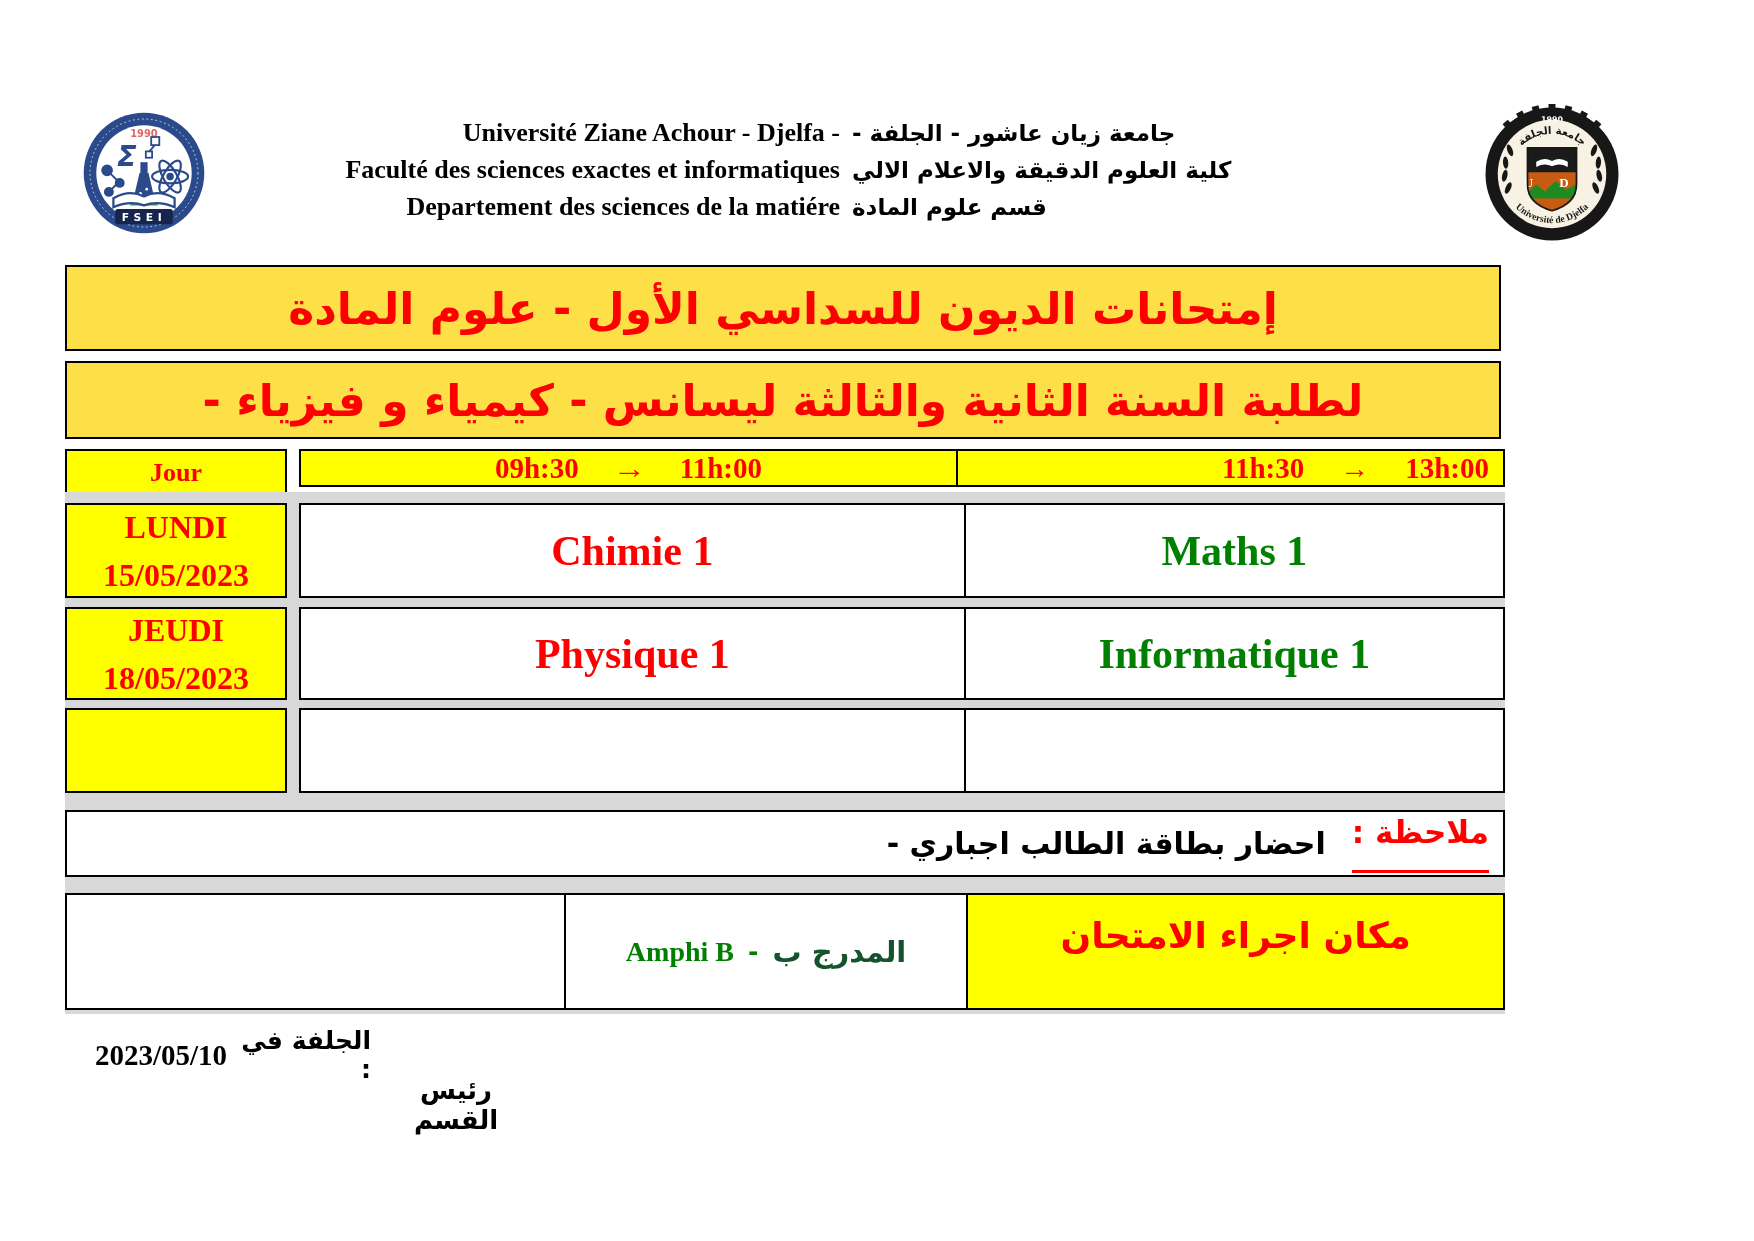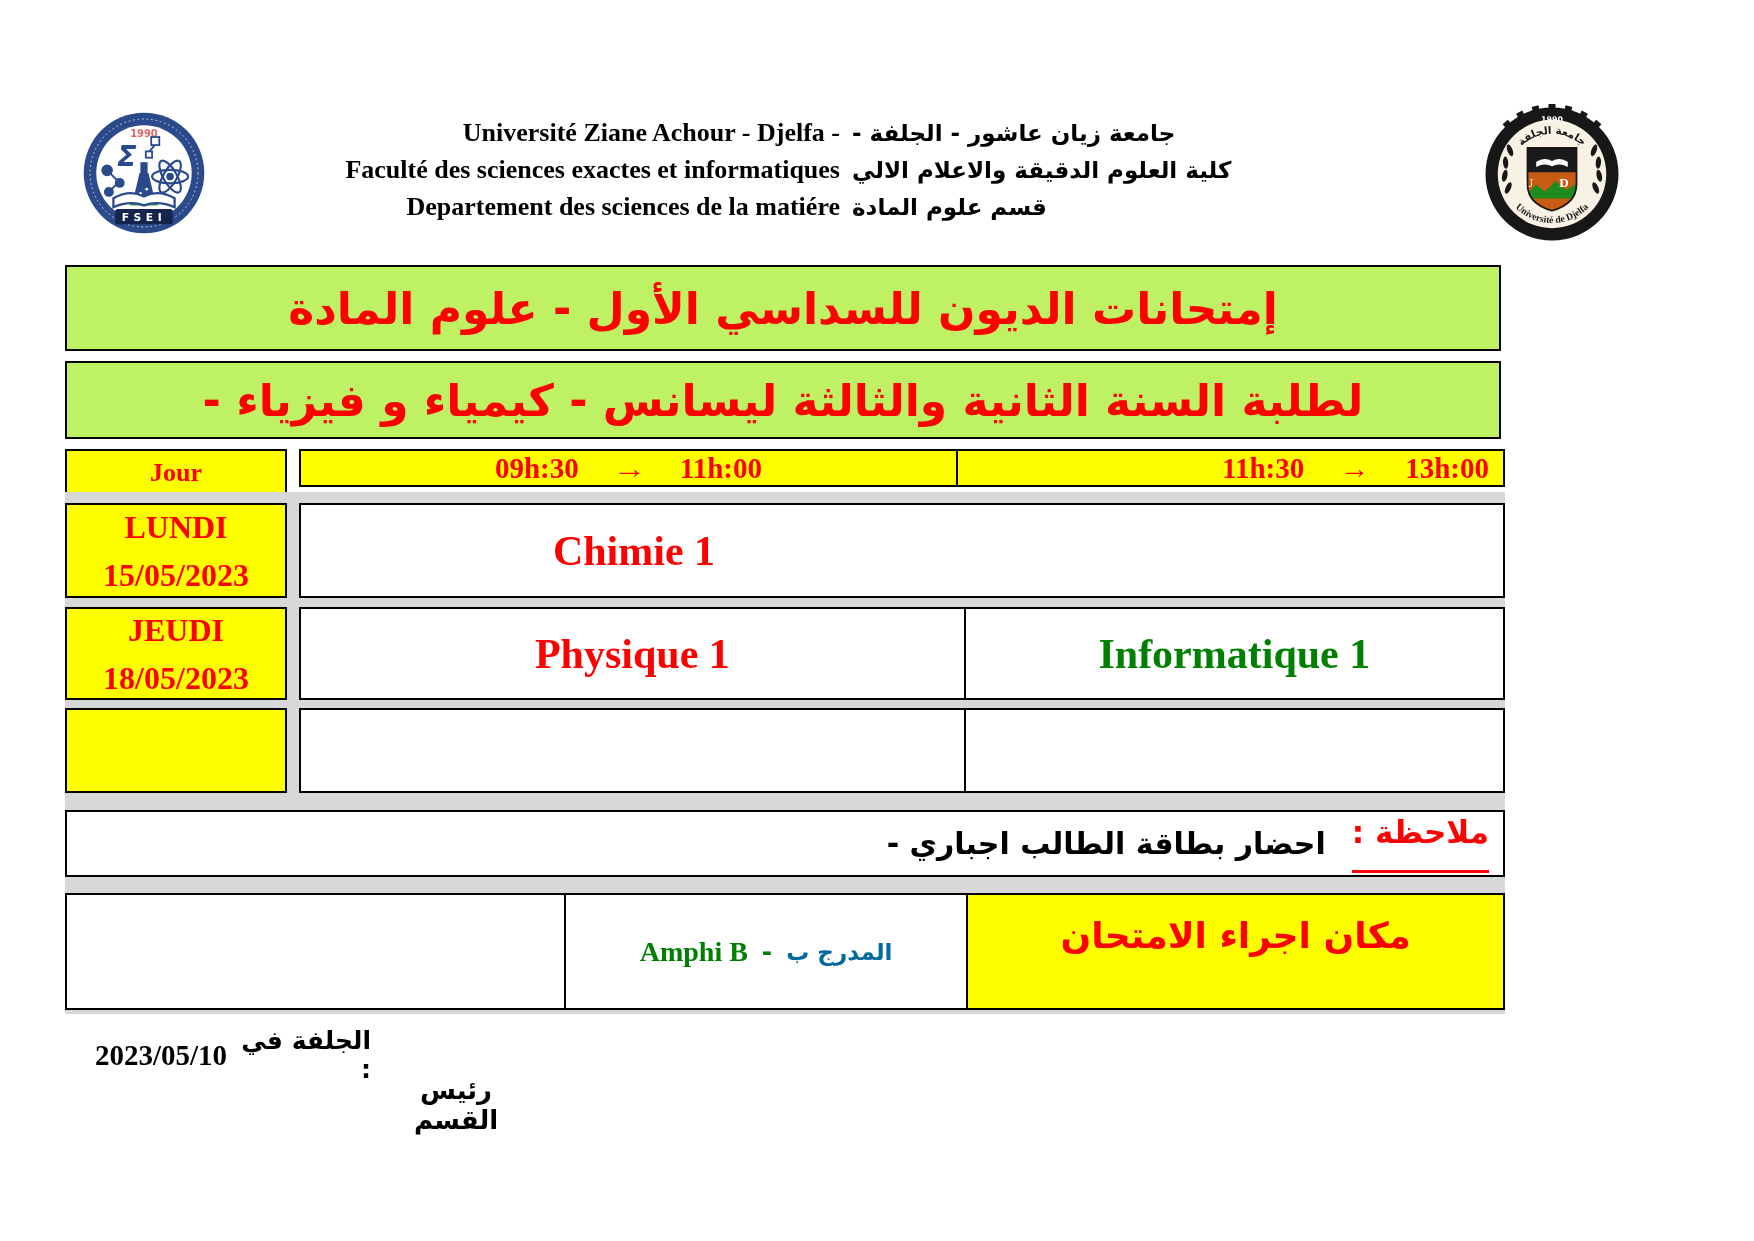--- a/index.html
+++ b/index.html
@@ -12,21 +12,21 @@
   .center{display:flex;align-items:center;justify-content:center;}
 
   
   .hdr-text{left:295px;top:118px;width:1010px;}
   .hdr-line{display:flex;align-items:baseline;height:37px;}
   .hdr-fr{display:block;width:545px;text-align:right;font-size:26px;font-weight:bold;color:#000;white-space:nowrap;}
   .hdr-ar{display:block;margin-left:12px;font-size:23px;font-weight:bold;color:#000;white-space:nowrap;direction:rtl;}
 
   
   .banner{
-    left:65px;width:1436px;background:#bef264;border:2px solid #000;
+    left:65px;width:1436px;background:#fde047;border:2px solid #000;
     color:#ff0000;font-weight:bold;font-size:44px;direction:rtl;text-align:center;
   }
   .banner-1{top:265px;height:86px;}
   .banner-2{top:361px;height:78px;}
 
   
   .gray-panel{left:65px;top:492px;width:1440px;height:522px;background:#d8d8d8;}
   .daycell{
     left:65px;width:222px;background:#ffff00;border:2px solid #000;
     color:#ff0000;font-weight:bold;font-size:32px;text-align:center;
@@ -58,21 +58,21 @@
 
   
   .venue{left:65px;top:893px;width:1440px;height:117px;border:2px solid #000;display:flex;background:#fff;}
   .venue-a{width:498px;}
   .venue-b{width:402px;border-left:2px solid #000;display:flex;align-items:center;justify-content:center;direction:rtl;}
   .venue-c{
     width:536px;border-left:2px solid #000;background:#ffff00;
     display:flex;justify-content:center;align-items:flex-start;padding-top:20px;
     color:#ff0000;font-weight:bold;font-size:36px;direction:rtl;
   }
-  .hall-ar{color:#0369a1;font-weight:bold;font-size:23px;}
+  .hall-ar{color:#14532d;font-weight:bold;font-size:29px;}
   .hall-sep{color:#008000;font-weight:bold;font-size:25px;margin:0 14px;}
   .hall-fr{color:#008000;font-weight:bold;font-size:28px;font-family:"Liberation Serif",serif;direction:ltr;}
 
   
   .footer-date{left:95px;top:1026px;width:276px;direction:rtl;display:flex;justify-content:space-between;align-items:center;}
   .footer-place{font-size:25px;font-weight:bold;color:#000;}
   .footer-day{font-size:29px;font-weight:bold;color:#000;direction:ltr;}
   .signature{left:396px;top:1075px;width:120px;text-align:center;font-size:26px;font-weight:bold;color:#000;}
 </style>
 </head>
@@ -204,20 +204,23 @@
   <div class="abs gray-panel"></div>
 
   <div class="abs daycell row0">
     <span>LUNDI</span>
     <span>15/05/2023</span>
   </div>
   <div class="abs mainbox row0">
     <div class="sub1">
       <span class="subject red">Chimie 1</span>
     </div>
+    <div class="sub2">
+      <span class="subject green">Maths 1</span>
+    </div>
   </div>
 
   <div class="abs daycell row1">
     <span>JEUDI</span>
     <span>18/05/2023</span>
   </div>
   <div class="abs mainbox row1">
     <div class="sub1">
       <span class="subject red">Physique 1</span>
     </div>

